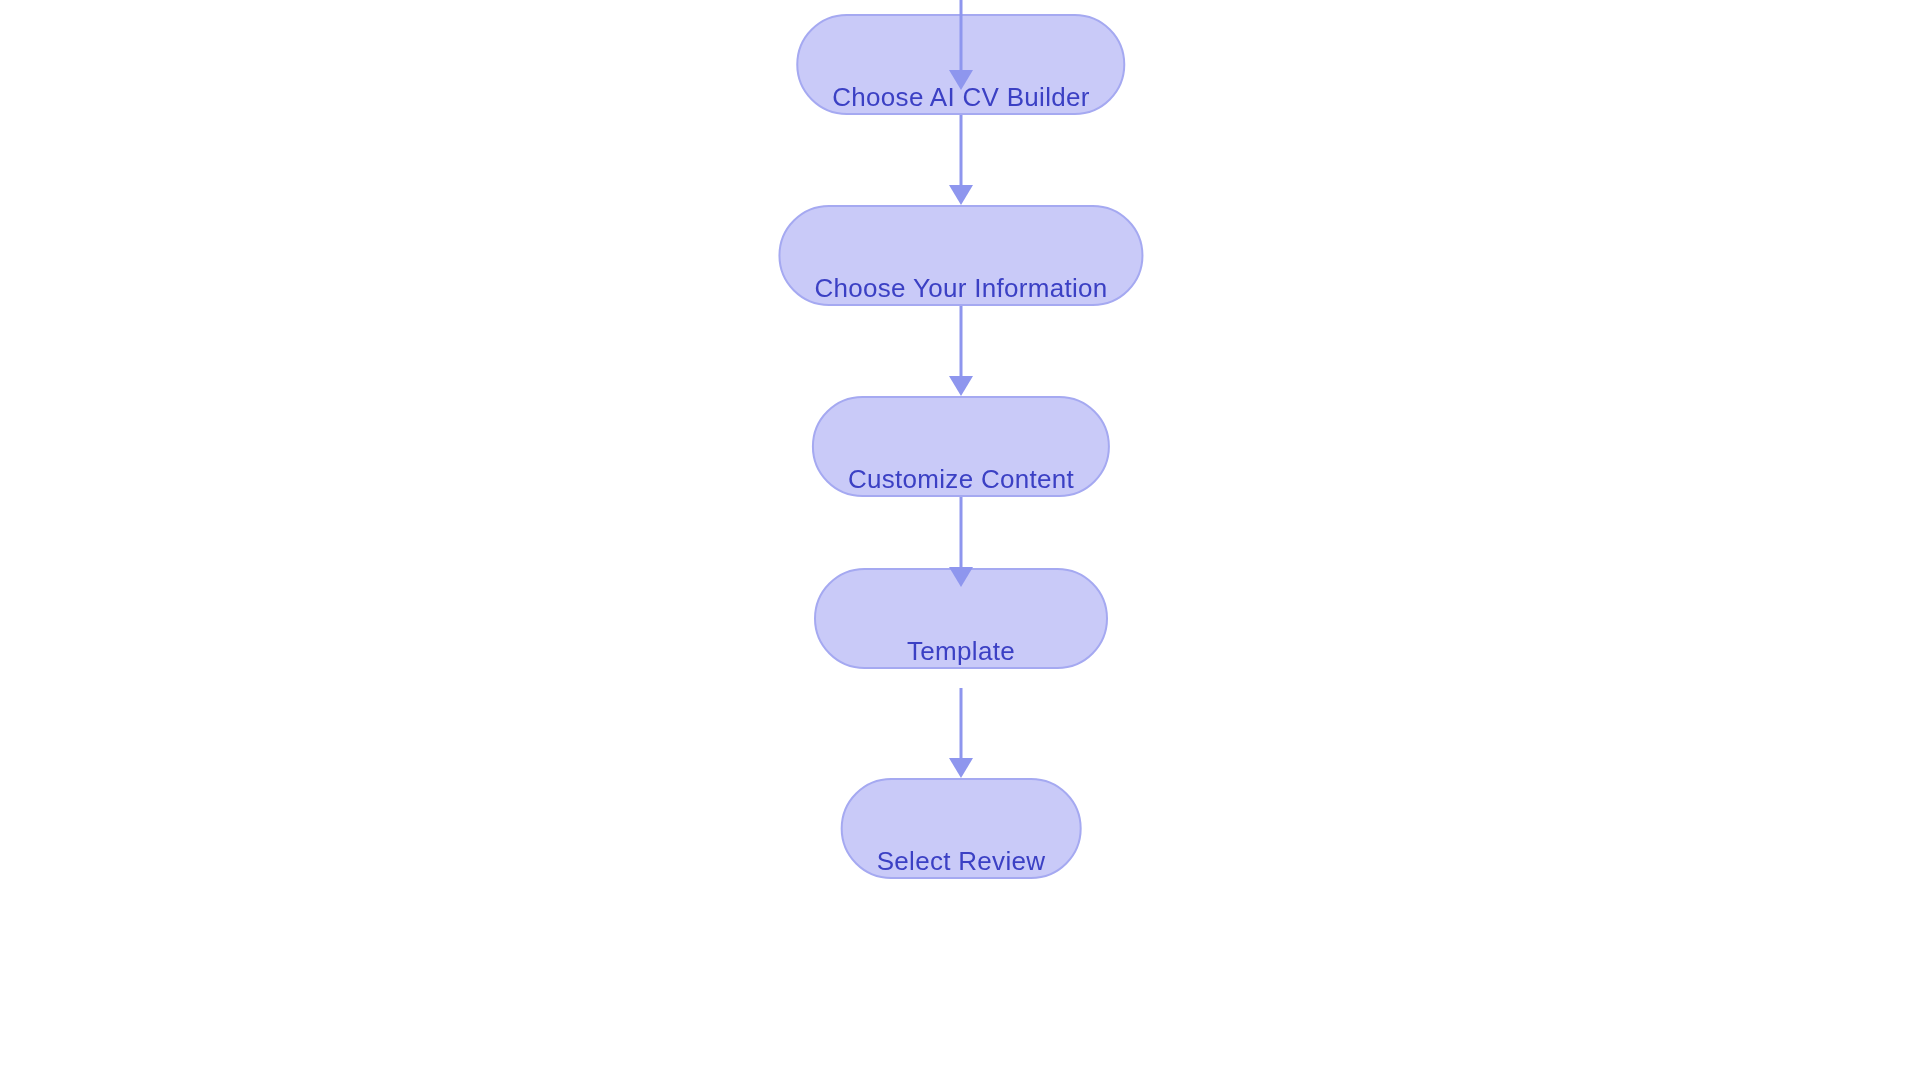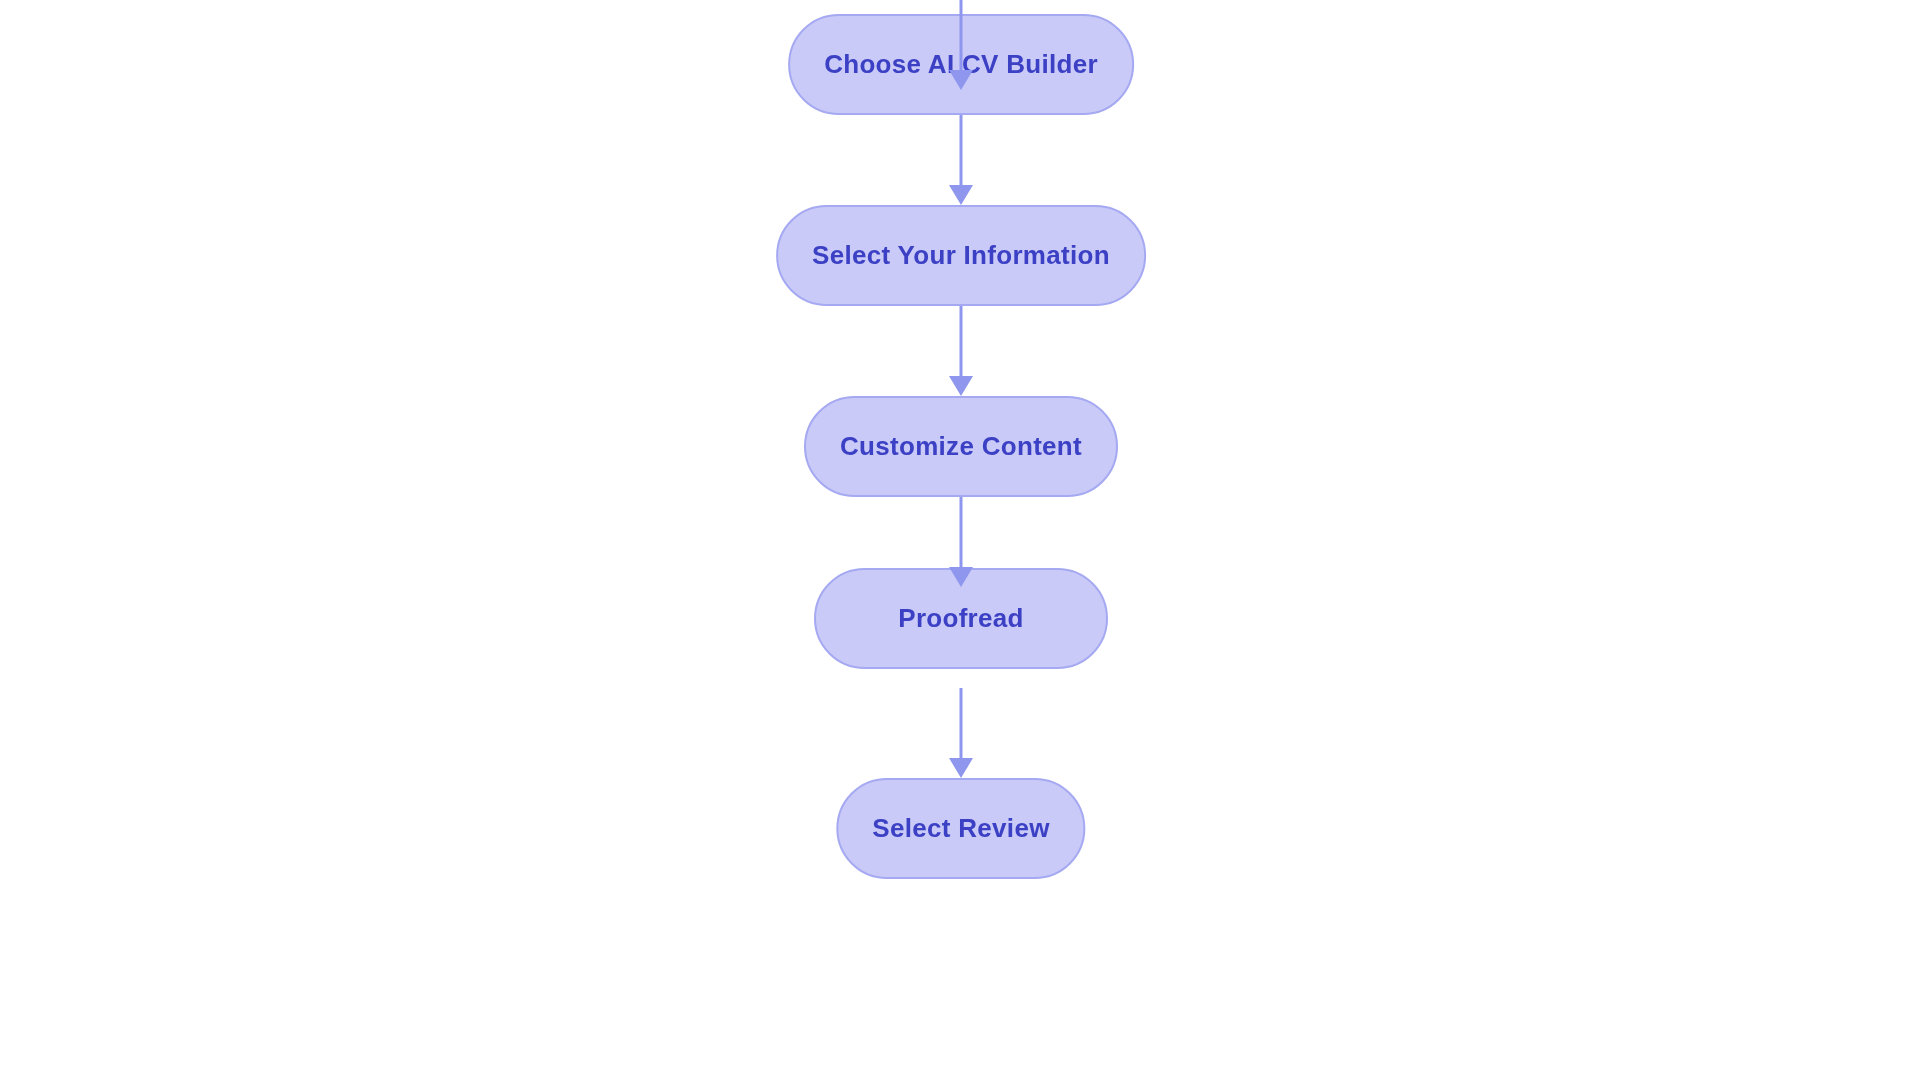--- a/index.html
+++ b/index.html
@@ -14,29 +14,28 @@
     background: #ffffff;
     overflow: hidden;
     font-family: "Liberation Sans", "DejaVu Sans", sans-serif;
   }
   .node {
     position: absolute;
     left: 961px;
     transform: translateX(-50%);
     height: 101px;
     box-sizing: border-box;
-    padding: 16px 34px;
+    padding: 0 34px;
     border-radius: 52px;
     background: var(--node-fill, #c9caf8);
     border: 2px solid var(--node-border, #a5a9f1);
     display: flex;
-    align-items: center;
+    align-items: flex-end;
     justify-content: center;
     white-space: nowrap;
-    font-weight: bold;
   }
   .node .label {
     color: var(--node-text, #3b40c4);
     font-size: 26px;
     letter-spacing: 0.3px;
   }
   .node:nth-of-type(1) { top: 14px;  min-width: 304px; }
   .node:nth-of-type(2) { top: 205px; min-width: 322px; }
   .node:nth-of-type(3) { top: 396px; min-width: 278px; }
   .node:nth-of-type(4) { top: 568px; min-width: 294px; }
@@ -79,30 +78,30 @@
 </head>
 <body style="background: rgb(255, 255, 255);">
 
 <div class="canvas">
 
   <div class="node">
     <span class="label">Choose AI CV Builder</span>
   </div>
 
   <div class="node">
-    <span class="label">Select Your Information</span>
+    <span class="label">Choose Your Information</span>
   </div>
 
 
   <div class="node">
     <span class="label">Customize Content</span>
   </div>
 
   <div class="node">
-    <span class="label">Proofread</span>
+    <span class="label">Template</span>
   </div>
 
   <div class="node">
     <span class="label">Select Review</span>
   </div>
 
   <div class="arrow">
     <div class="line"></div>
     <div class="head"></div>
   </div>

